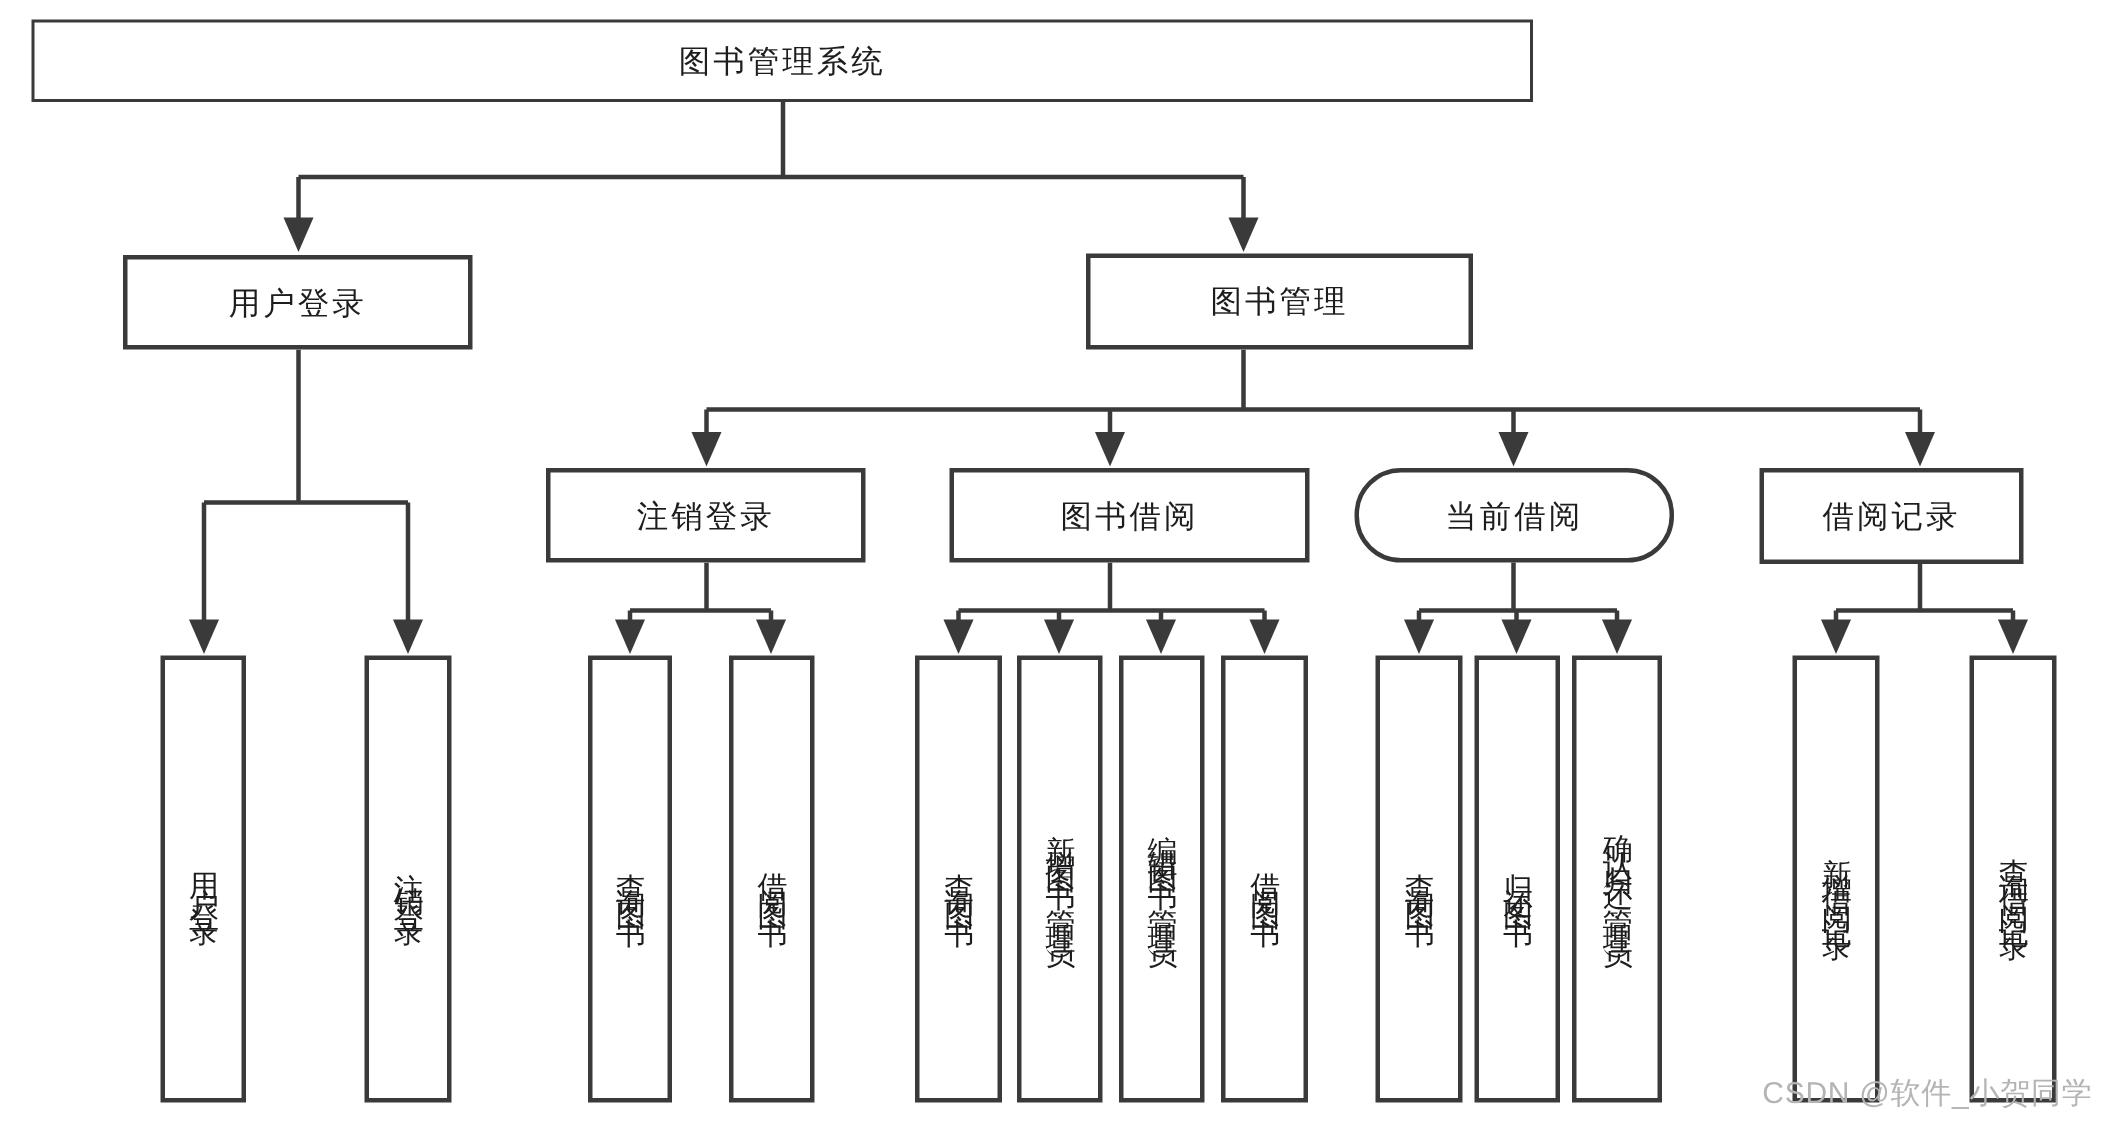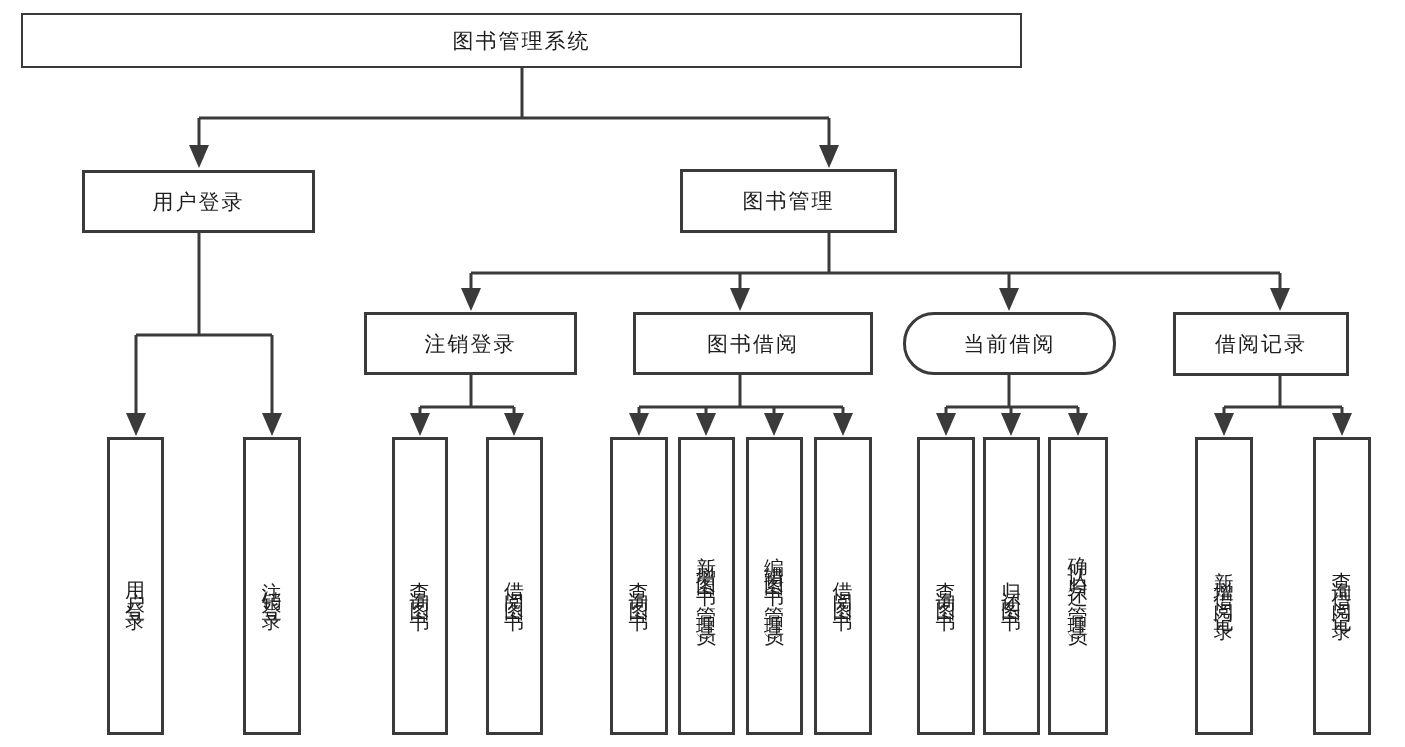--- a/index.html
+++ b/index.html
@@ -93,21 +93,21 @@
     </g>
   </svg>
 
   <div class="box root-box hbox" style="left:21px; top:13px; width:1001px; height:55px;">
     <span>图书管理系统</span>
   </div>
 
   <div class="box hbox" style="left:82px; top:170px; width:233px; height:63px;">
     <span>用户登录</span>
   </div>
-  <div class="box hbox" style="left:680px; top:169px; width:217px; height:64px;">
+  <div class="box hbox" style="left:724px; top:169px; width:258px; height:64px;">
     <span>图书管理</span>
   </div>
 
   <div class="box hbox" style="left:364px; top:312px; width:213px; height:63px;">
     <span>注销登录</span>
   </div>
   <div class="box hbox" style="left:633px; top:312px; width:240px; height:63px;">
     <span>图书借阅</span>
   </div>
   <div class="box hbox" style="left:903px; top:312px; width:213px; height:63px;border-radius:31px;">
@@ -154,14 +154,15 @@
     <span>确认归还（管理员）</span>
   </div>
 
   <div class="box vbox" style="left:1195px; top:437px; width:58px; height:298px;">
     <span>新增借阅记录</span>
   </div>
   <div class="box vbox" style="left:1313px; top:437px; width:58px; height:298px;">
     <span>查询借阅记录</span>
   </div>
 
+  <div class="watermark">CSDN @软件_小贺同学</div>
 
 </div>
 
 </body></html>

